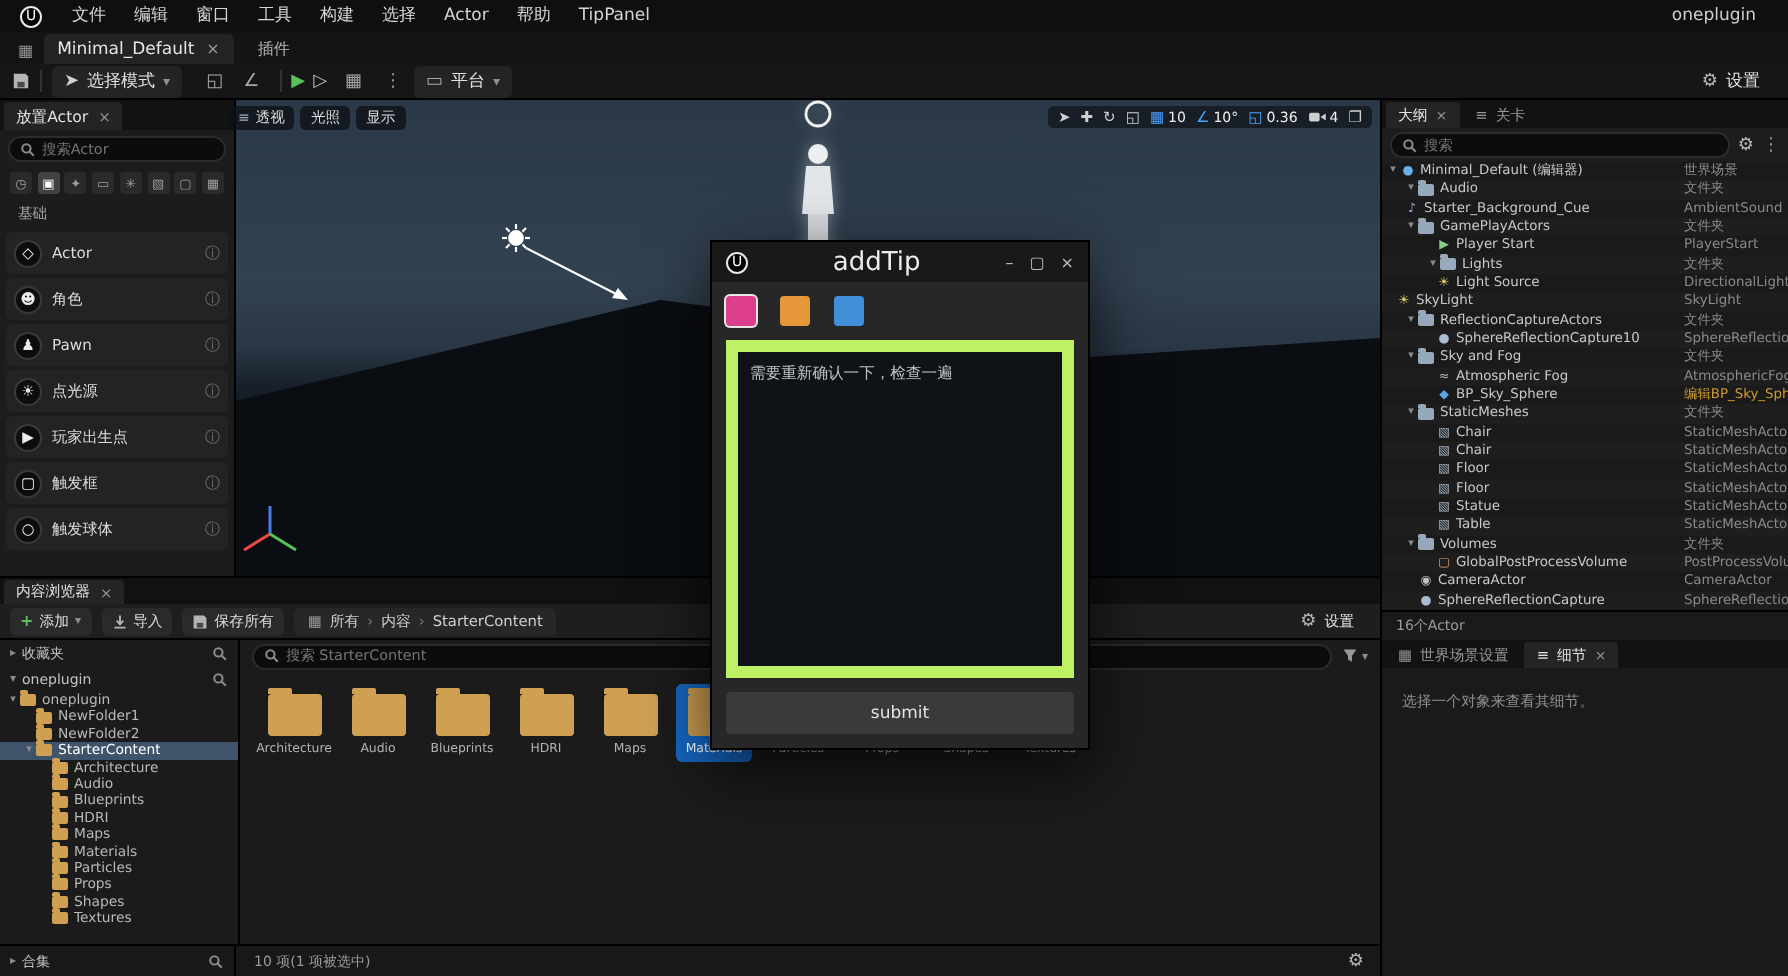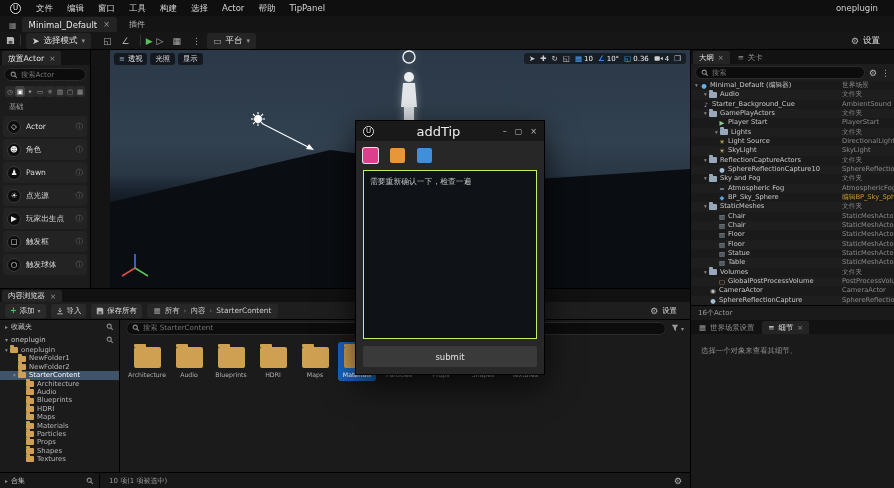--- a/index.html
+++ b/index.html
@@ -30,21 +30,21 @@
   .tbtn .car{color:#8f8f8f;font-size:7px}
   .vdiv{width:1px;height:11px;background:#333;margin:0 5px}
   .play{color:#58c15a;font-size:9px}
   .skip{color:#bdbdbd;font-size:9px;margin:0 4px}
   .kebab{color:#9a9a9a;margin:0 6px}
   #toolbar .sp{flex:1}
   .setgrp{display:flex;align-items:center;gap:4px;font-size:8.5px;color:#e0e0e0;padding-right:8px}
   .gear{color:#b5b5b5;font-size:9px}
 
   
-  #placement{position:absolute;left:0;top:50px;width:91px;height:238px;background:#1c1c1c;border-right:1px solid #000;
+  #placement{position:absolute;left:0;top:50px;width:118px;height:238px;background:#1c1c1c;border-right:1px solid #000;
     display:flex;flex-direction:column;overflow:hidden;z-index:2}
   .ptabbar{height:15px;background:#121212;display:flex;align-items:flex-end}
   .ptab{height:14px;background:#242424;border-radius:2px 2px 0 0;margin-left:2px;display:flex;align-items:center;gap:5px;
     padding:0 6px;font-size:7.8px;color:#e3e3e3}
   .ptab .x{color:#949494;font-size:7.5px}
   .searchbox{height:13px;background:#0c0c0c;border:1px solid #2b2b2b;border-radius:7px;display:flex;align-items:center;
     gap:3px;padding:0 5px;color:#747474;font-size:7.2px;flex:1;min-width:0;overflow:hidden;white-space:nowrap}
   .psearchwrap{display:flex;padding:3px 4px}
   .pcats{display:flex;justify-content:space-between;padding:2px 5px}
   .pcat{width:11px;height:11px;border-radius:2px;background:#2a2a2a;color:#9c9c9c;font-size:6.5px;
@@ -130,36 +130,36 @@
   .cbsearch{height:16px;display:flex;align-items:center;gap:5px;padding:2px 6px}
   .funnel{display:flex;align-items:center;gap:2px;color:#8f8f8f}
   #cbgrid{flex:1;display:flex;align-items:flex-start;gap:4px;padding:6px 8px;overflow:hidden}
   .tile{width:38px;display:flex;flex-direction:column;align-items:center;gap:3px;padding:5px 1px 3px;border-radius:3px}
   .tile.sel{background:#1567c2}
   .bigfolder{width:27px;height:21px;background:#cfa052;border-radius:2px;position:relative}
   .bigfolder::before{content:"";position:absolute;top:-3px;left:0;width:12px;height:3px;background:inherit;border-radius:1px 1px 0 0}
   .tile .tl{font-size:6.2px;color:#b2b2b2;white-space:nowrap}
   .tile.sel .tl{color:#fff}
   .cbstatus{height:16px;background:#181818;border-top:1px solid #000;display:flex;align-items:center}
-  .coll{width:100px;height:100%;border-right:1px solid #000;display:flex;align-items:center;gap:3px;padding:0 5px;
+  .coll{width:118px;height:100%;border-right:1px solid #000;display:flex;align-items:center;gap:3px;padding:0 5px;
     font-size:7px;color:#c3c3c3}
   .stattext{padding-left:9px;font-size:7px;color:#9a9a9a}
   .cbstatus .sp{flex:1}
 
   
   #dialog{position:absolute;left:355px;top:120px;width:190px;height:255px;background:#272727;border:1px solid #000;
     box-shadow:0 10px 30px rgba(0,0,0,.7);z-index:40;display:flex;flex-direction:column}
   .dtitle{height:20px;background:#191919;display:flex;align-items:center;gap:6px;padding:0 7px;flex:0 0 auto}
   .dtitle .t{flex:1;text-align:center;font-size:13px;color:#ececec}
   .dctl{display:flex;gap:8px;color:#bdbdbd;font-size:8px}
   .dbody{flex:1;display:flex;flex-direction:column;padding:7px;min-height:0}
   .swrow{display:flex;gap:12px;margin-bottom:7px}
   .sw{width:15px;height:15px;border-radius:2px}
   .sw.sel{box-shadow:0 0 0 1px #e6e6e6}
-  .dtext{flex:1;background:#0f1317;border:1px solid #bef264;padding:5px 6px;font-size:7.8px;color:#c2c2c2;overflow:hidden}
+  .dtext{flex:1;background:#0f1317;border:6px solid #bef264;padding:5px 6px;font-size:7.8px;color:#c2c2c2;overflow:hidden}
   .dsubmit{margin-top:7px;height:21px;background:#3a3a3a;border-radius:2px;display:flex;align-items:center;
     justify-content:center;font-size:8.5px;color:#e2e2e2;flex:0 0 auto}
 
   .mag{flex:0 0 auto}
 </style>
 </head>
 <body>
 
 <header id="menubar">
   <div class="uelogo">U</div>
@@ -431,21 +431,21 @@
         <span class="fico"></span>
         <span class="nm">Lights</span>
         <span class="tp">文件夹</span>
       </div>
       <div class="orow" style="padding-left: 20px;">
         <span class="car"></span>
         <span class="oic" style="color: rgb(227, 201, 106);">☀</span>
         <span class="nm">Light Source</span>
         <span class="tp">DirectionalLight</span>
       </div>
-      <div class="orow" style="padding-left: 20px;">
+      <div class="orow" style="">
         <span class="car"></span>
         <span class="oic" style="color: rgb(227, 201, 106);">☀</span>
         <span class="nm">SkyLight</span>
         <span class="tp">SkyLight</span>
       </div>
       <div class="orow" style="padding-left: 11px;">
         <span class="car">▾</span>
         <span class="fico"></span>
         <span class="nm">ReflectionCaptureActors</span>
         <span class="tp">文件夹</span>

